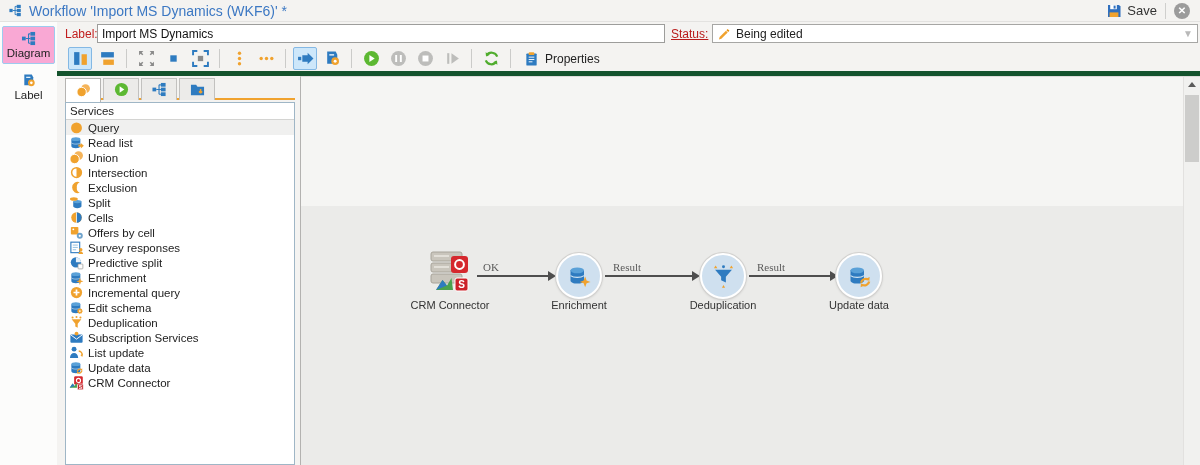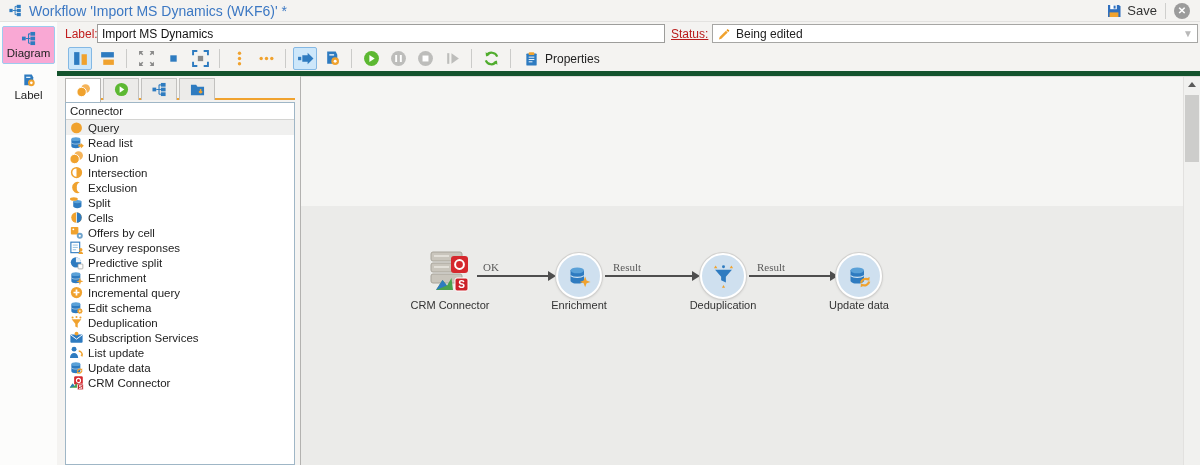--- a/index.html
+++ b/index.html
@@ -402,21 +402,21 @@
           <use href="#ic-wf"></use>
         </svg>
     </div>
     <div class="ptab">
       <svg viewBox="0 0 16 16">
           <use href="#ic-folder-import"></use>
         </svg>
     </div>
   </div>
   <div class="plist">
-    <div class="phead">Connector</div>
+    <div class="phead">Services</div>
     <div>
 
     <div class="prow sel">
           <span class="pic-wrap"><svg class="pic" viewBox="0 0 16 16">
               <use href="#ic-query"></use>
             </svg></span>
           <span class="plabel">Query</span>
         </div>
         <div class="prow">
           <span class="pic-wrap"><svg class="pic" viewBox="0 0 16 16">

